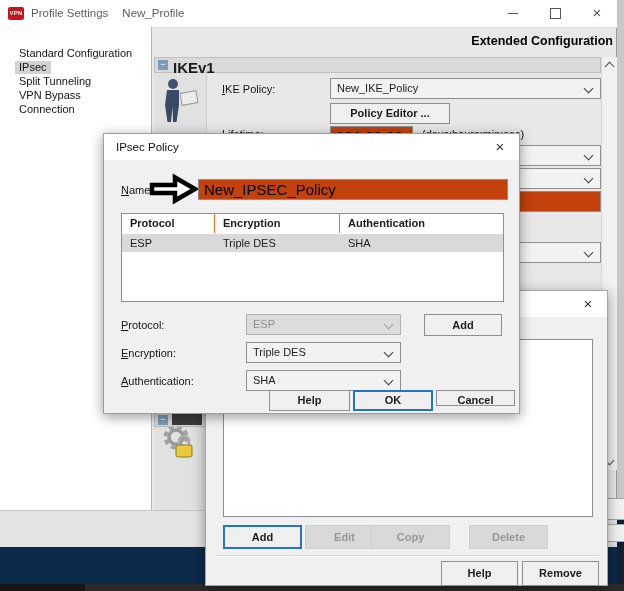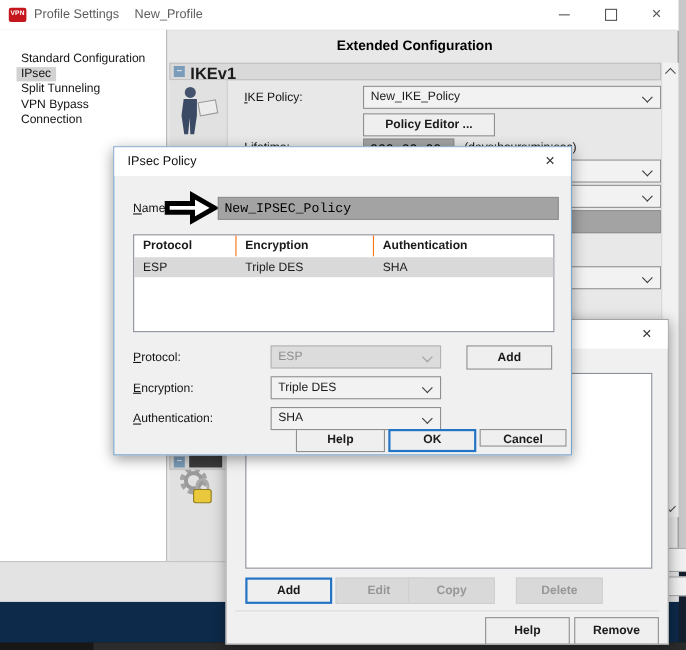--- a/index.html
+++ b/index.html
@@ -27,32 +27,32 @@
   
   .sidebar{left:0;top:27px;width:152px;height:483px;background:#ffffff;border-right:1px solid #b5b5b5;box-sizing:border-box;}
   .nav-item{position:relative;margin:1px 0 1px 15px;padding:0 4px;width:fit-content;line-height:13px;color:#141414;}
   .nav-item.selected{background:#d2d2d2;}
   .sidebar-list{margin-top:20px;}
 
   .bottom-strip{left:0;top:510px;width:617px;height:37px;background:#e3e3e3;border-top:1px solid #c6c6c6;box-sizing:border-box;}
   .partial-btn{background:#f1f1f1;border:1px solid #a8a8a8;box-sizing:border-box;}
 
   
-  .content-header{left:153px;top:34px;width:448px;text-align:center;font-weight:bold;font-size:12.5px;color:#000;}
+  .content-header{left:165px;top:34px;width:448px;text-align:right;font-weight:bold;font-size:12.5px;color:#000;}
   .section-bar{left:154px;top:57px;width:447px;height:16px;background:#d9d9d9;border:1px solid #bfbfbf;box-sizing:border-box;}
   .collapse-box{position:absolute;left:3px;top:2px;width:10px;height:10px;background:#7a9cba;color:#fff;font-size:9px;line-height:9px;text-align:center;}
   .section-label{position:absolute;left:18px;top:1px;font-weight:bold;font-size:15px;}
   .icon-strip{left:154px;top:73px;width:53px;height:437px;background:#e1e1e1;border-right:1px solid #cccccc;box-sizing:border-box;}
 
   .field-label{color:#141414;}
   .combo{background:#f2f2f2;border:1px solid #8f8f8f;box-sizing:border-box;line-height:19px;padding-left:6px;}
   .combo .chev{position:absolute;right:8px;top:6px;width:6px;height:6px;border-right:1.5px solid #3c3c3c;border-bottom:1.5px solid #3c3c3c;transform:rotate(45deg);}
   .combo.disabled{background:#dcdcdc;border-color:#b2b2b2;color:#8f8f8f;}
   .combo.disabled .chev{border-color:#a0a0a0;}
-  .tfield{background:#a3a3a3;border:1px solid #8f8f8f;box-sizing:border-box;font-family:Liberation Mono, monospace;font-size:12px;padding:0 5px;outline:none;}
+  .tfield{background:#c2410c;border:1px solid #8f8f8f;box-sizing:border-box;font-family:Liberation Sans, sans-serif;font-size:15px;padding:0 5px;outline:none;}
   .btn{background:#efefef;border:1px solid #8f8f8f;box-sizing:border-box;text-align:center;font-weight:600;color:#1b1b1b;line-height:19px;}
   .btn.focused{border:2px solid #2374c4;line-height:17px;}
   .btn.flat-disabled{background:#d9d9d9;border:1px solid #cfcfcf;color:#979797;font-weight:600;}
 
   .scrollbar{left:601px;top:57px;width:16px;height:413px;background:#f1f1f1;border-left:1px solid #d8d8d8;box-sizing:border-box;}
   .sb-arrow{position:absolute;left:4px;width:6px;height:6px;border-right:1.5px solid #4c4c4c;border-bottom:1.5px solid #4c4c4c;}
   .sb-up{top:6px;transform:rotate(-135deg);}
   .sb-down{bottom:6px;transform:rotate(45deg);}
 
   

